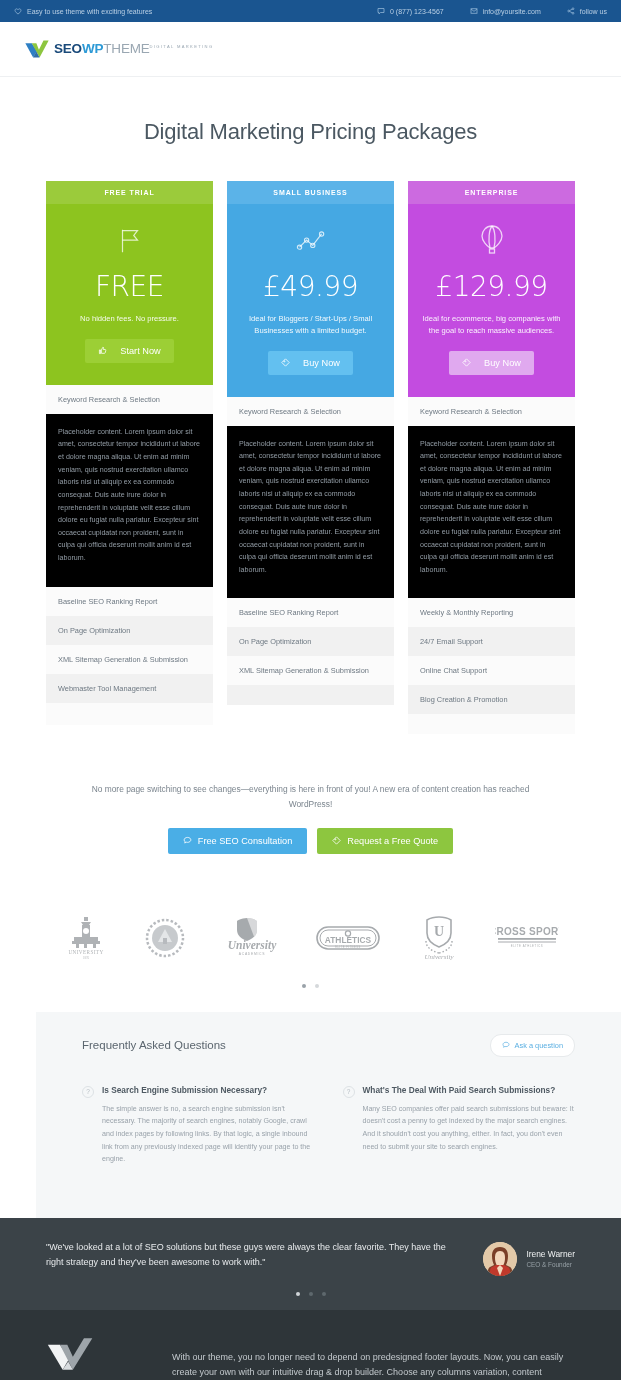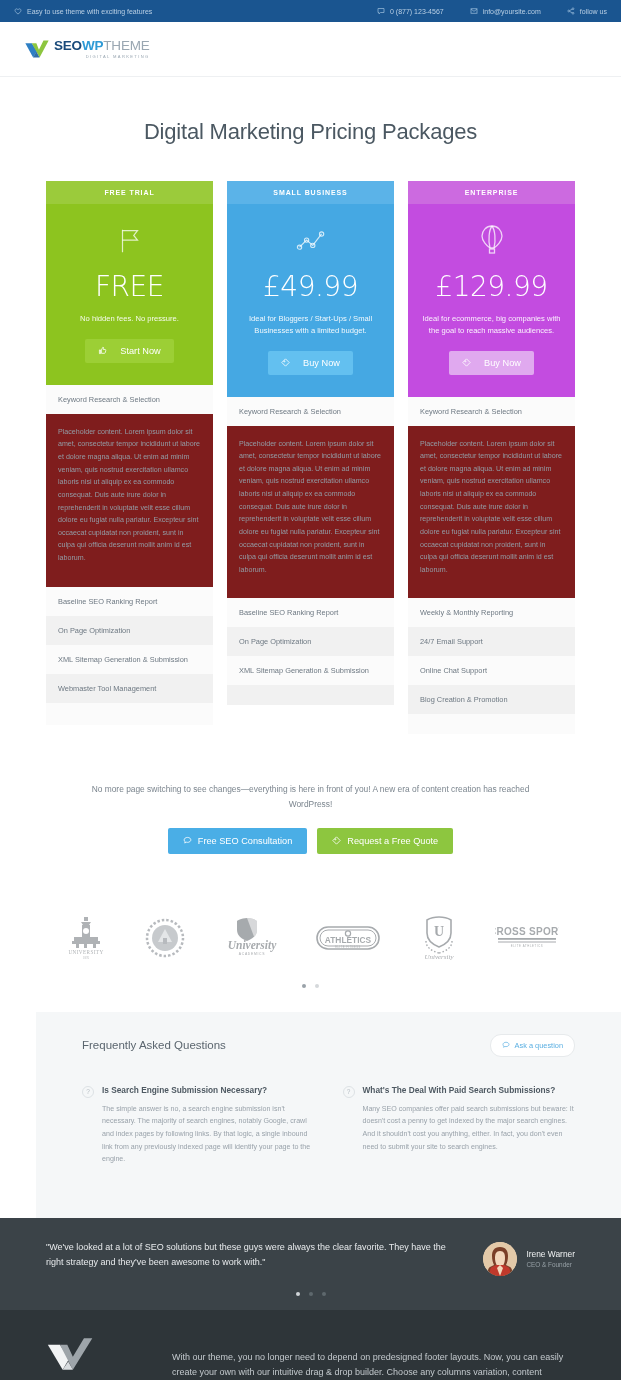--- a/index.html
+++ b/index.html
@@ -30,21 +30,21 @@
   .header {
     height: 55px;
     background: #fff;
     display: flex;
     align-items: center;
     padding: 0 24px;
     border-bottom: 1px solid #eef0f2;
   }
   .logo { display: flex; align-items: center; gap: 4px; }
   .logo-mark { width: 26px; height: 22px; }
-  .logo-text { display: flex; flex-direction: column; line-height: 1; }
+  .logo-text { display: flex; flex-direction: row; line-height: 1; }
   .logo-t1 { font-size: 13.5px; font-weight: bold; letter-spacing: -0.2px; }
   .logo-seo { color: #1a4a7a; }
   .logo-wp { color: #2e9ad6; }
   .logo-theme { color: #9aa7b2; font-weight: normal; }
   .logo-t2 { font-size: 4.1px; color: #9aa7b2; letter-spacing: 1.35px; margin-top: 2.5px; text-align: right; }
 
   .nav { margin-left: auto; display: flex; align-items: center; gap: 15px; }
   .nav a {
     font-size: 8.2px; color: #62707c; text-decoration: none;
   }
@@ -136,21 +136,21 @@
     color: #6d7882;
     padding: 10px 12px;
     background: #fbfbfb;
   }
   .feat.alt { background: #f1f1f1; }
   .feat-para {
     font-size: 7.1px;
     color: #939da6;
     line-height: 1.78;
     padding: 12px 12px 22px;
-    background: #7f1d1d;
+    background: #000000;
     text-align: left;
   }
 
   
   .cta { text-align: center; padding: 48px 70px 16px; }
   .cta-text { font-size: 8.4px; color: #7b858e; line-height: 1.75; }
   .cta-btns { display: flex; justify-content: center; gap: 10px; margin-top: 16px; }
   .cta-btn {
     display: inline-flex; align-items: center; gap: 6px;
     font-size: 9.2px; color: #fff;

